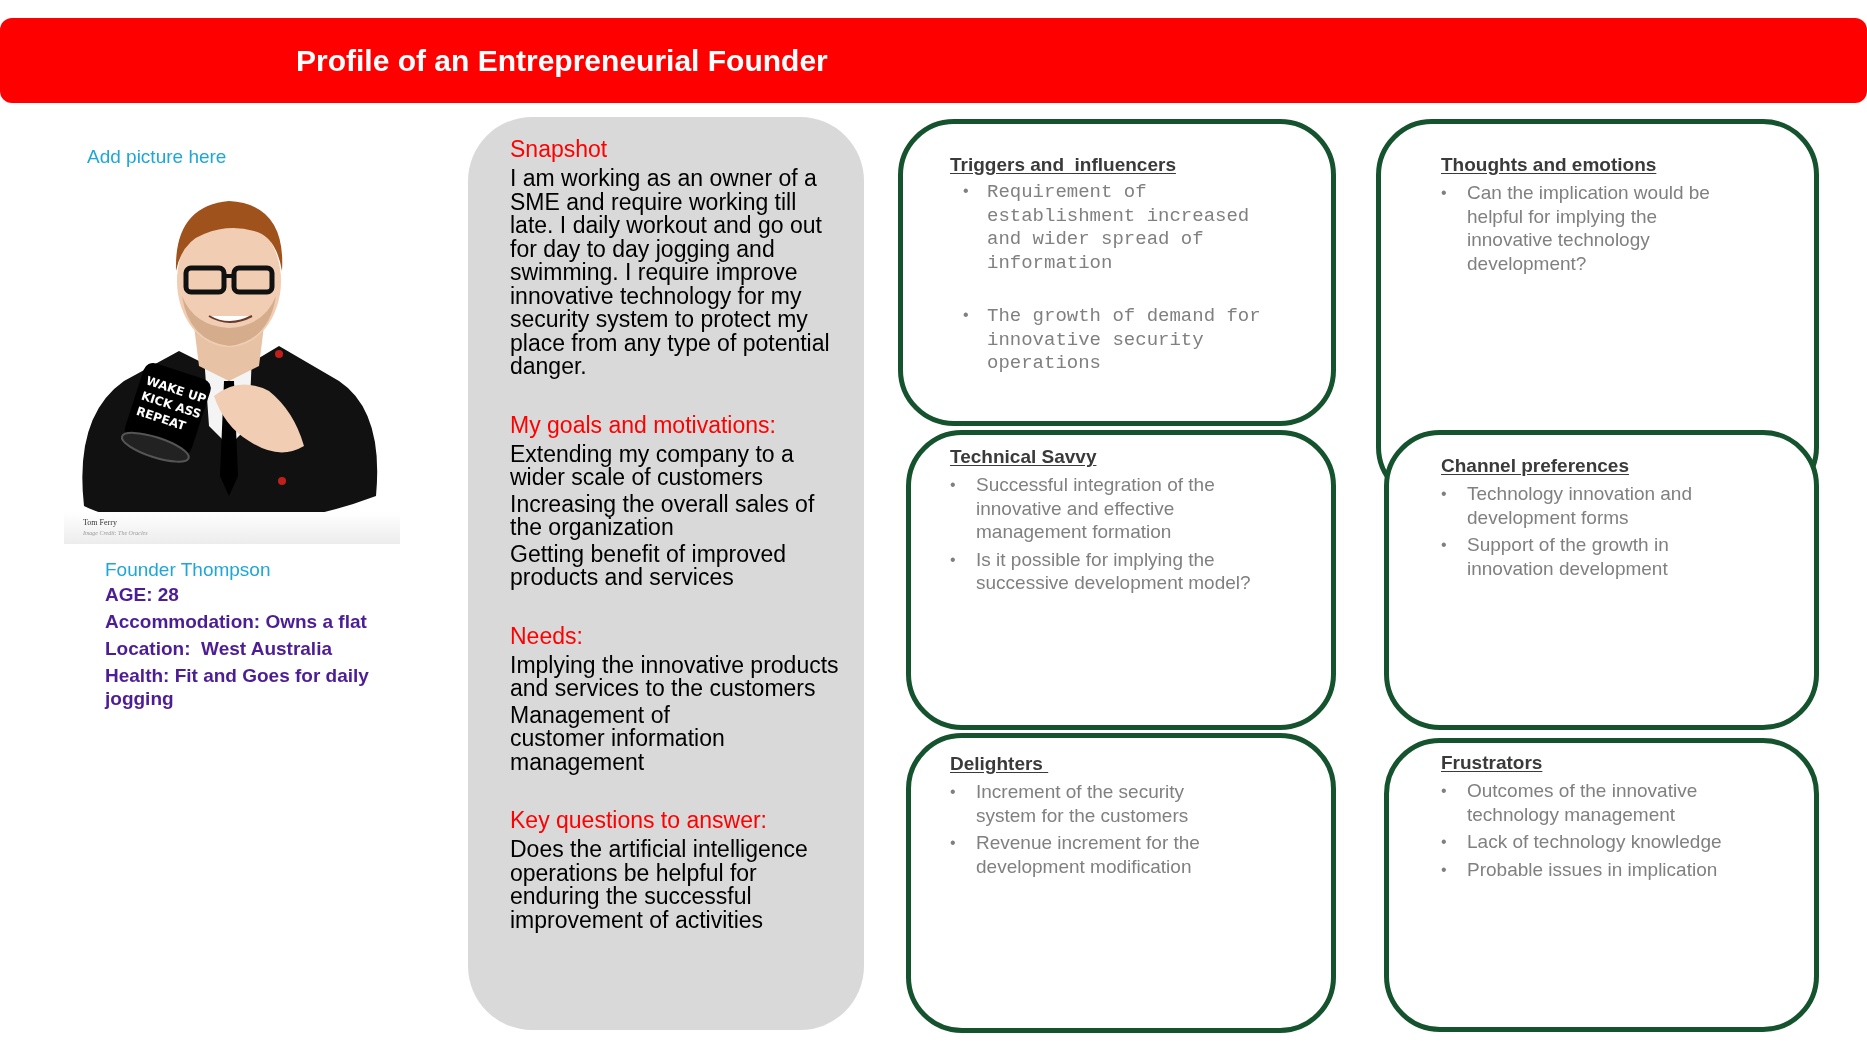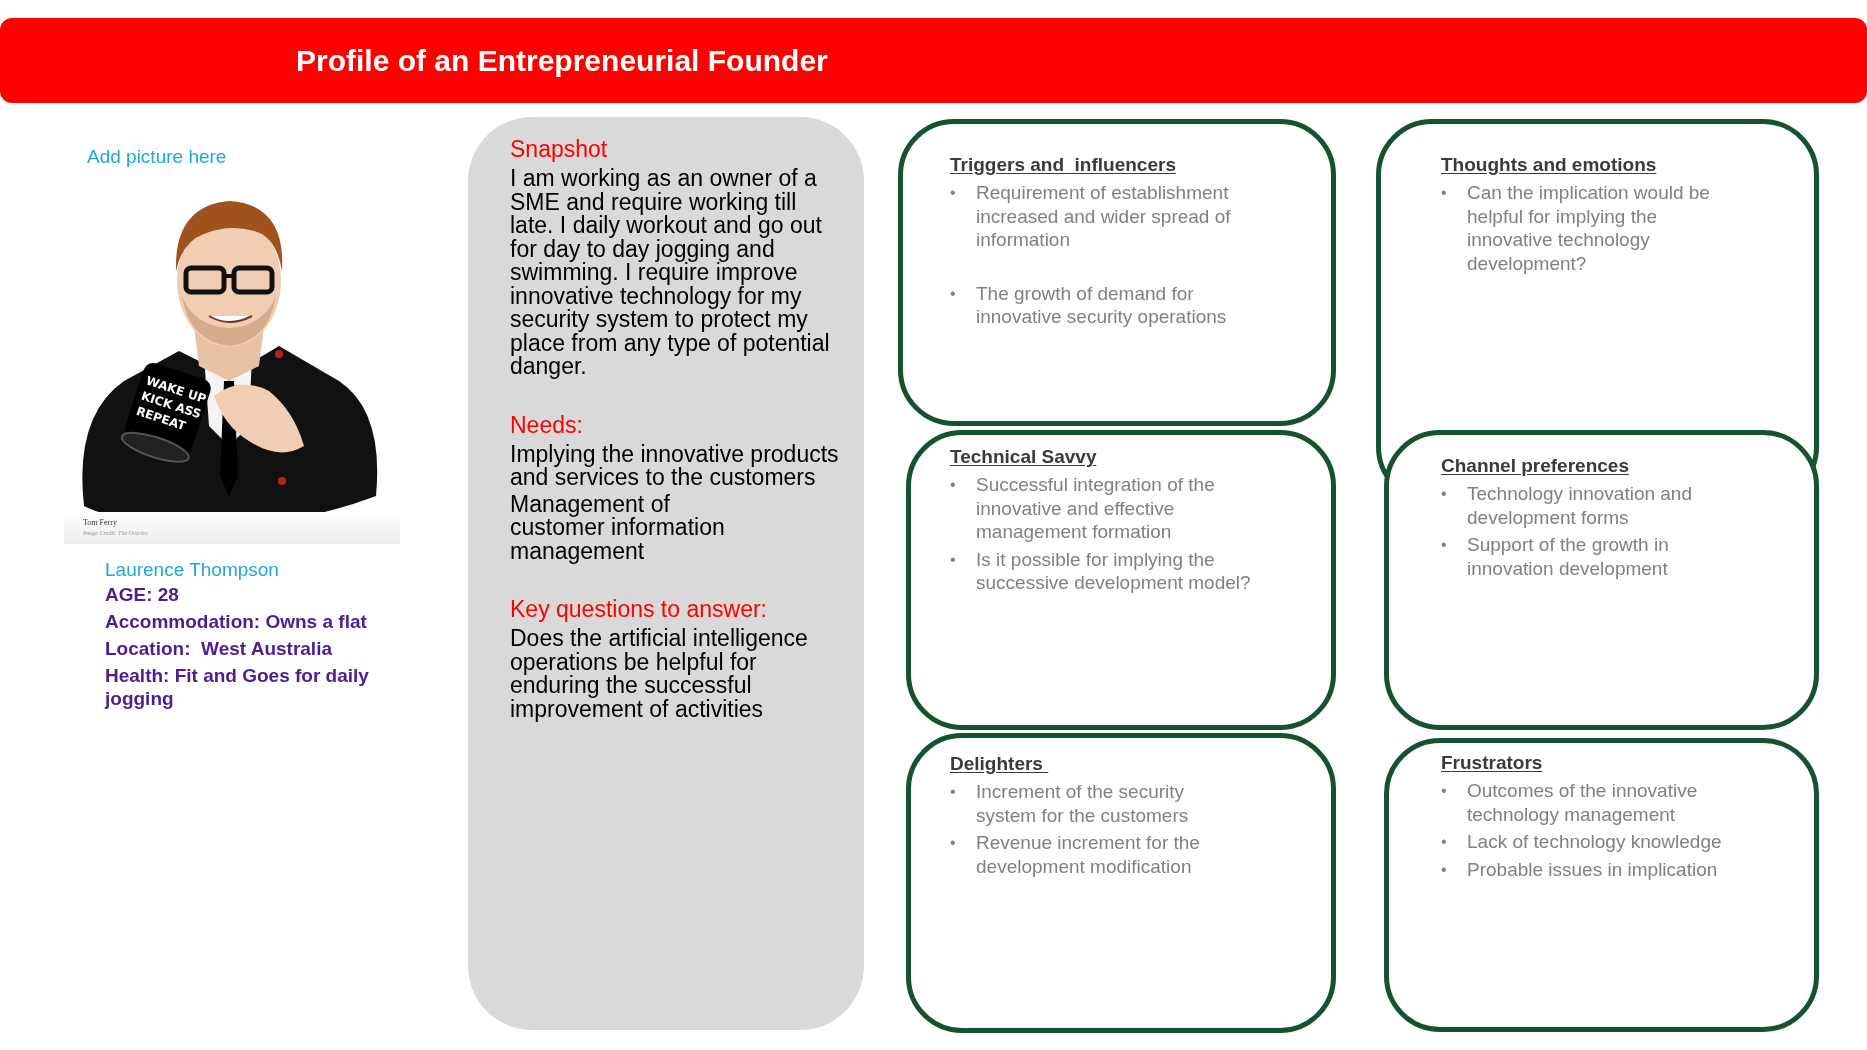--- a/index.html
+++ b/index.html
@@ -114,48 +114,54 @@
     <circle cx="215" cy="178" r="4" fill="#c0201a"></circle>
     <circle cx="218" cy="305" r="4" fill="#c0201a"></circle>
   </svg>
 </div>
 <div class="portrait-caption">
   <div class="caption-name">Tom Ferry</div>
   <div class="caption-credit">Image Credit: The Oracles</div>
 </div>
 
 <div class="profile">
-  <div class="profile-name">Laurence Thompson</div>
+  <div class="profile-name">Founder Thompson</div>
   <div class="profile-line">AGE: 28</div>
   <div class="profile-line">Accommodation: Owns a flat</div>
   <div class="profile-line" style="white-space: pre;">Location:  West Australia</div>
   <div class="profile-line" style="width: 285px;">Health: Fit and Goes for daily jogging</div>
 </div>
 
 <div class="gray-panel">
   <div class="gp-content">
     <div class="gp-section">
       <div class="gp-heading">Snapshot</div>
       <div class="gp-text" style="width: 320px;">I am working as an owner of a SME and require working till late. I daily workout and go out for day to day jogging and swimming. I require improve innovative technology for my security system to protect my place from any type of potential danger.</div>
     </div>
     <div class="gp-section">
+      <div class="gp-heading">My goals and motivations:</div>
+      <div class="gp-text" style="width: 310px;">Extending my company to a wider scale of customers</div>
+      <div class="gp-text" style="width: 310px;">Increasing the overall sales of the organization</div>
+      <div class="gp-text" style="width: 330px;">Getting benefit of improved products and services</div>
+    </div>
+    <div class="gp-section">
       <div class="gp-heading">Needs:</div>
       <div class="gp-text" style="width: 340px;">Implying the innovative products and services to the customers</div>
       <div class="gp-text" style="width: 260px;">Management of customer information management</div>
     </div>
     <div class="gp-section">
       <div class="gp-heading">Key questions to answer:</div>
       <div class="gp-text" style="width: 300px;">Does the artificial intelligence operations be helpful for enduring the successful improvement of activities</div>
     </div>
   </div>
 </div>
 
 <div class="card" style="left: 898px; top: 119px; width: 438px; height: 307px;">
   <div class="card-title" style="left: 47px; top: 30px;">Triggers and  influencers</div>
-  <ul class="card-list" style="left: 47px; top: 57px; width: 300px;">
+  <ul class="card-list" style="left: 58px; top: 57px; width: 300px; font-family: Liberation Mono, monospace;">
     <li>Requirement of establishment increased and wider spread of information</li>
     <li class="gap-item">The growth of demand for innovative security operations</li>
   </ul>
 </div>
 
 <div class="card" style="left: 906px; top: 430px; width: 430px; height: 300px;">
   <div class="card-title" style="left: 39px; top: 11px;">Technical Savvy</div>
   <ul class="card-list" style="left: 39px; top: 38px; width: 310px;">
     <li style="width: 250px;">Successful integration of the innovative and effective management formation</li>
     <li>Is it possible for implying the successive development model?</li>

